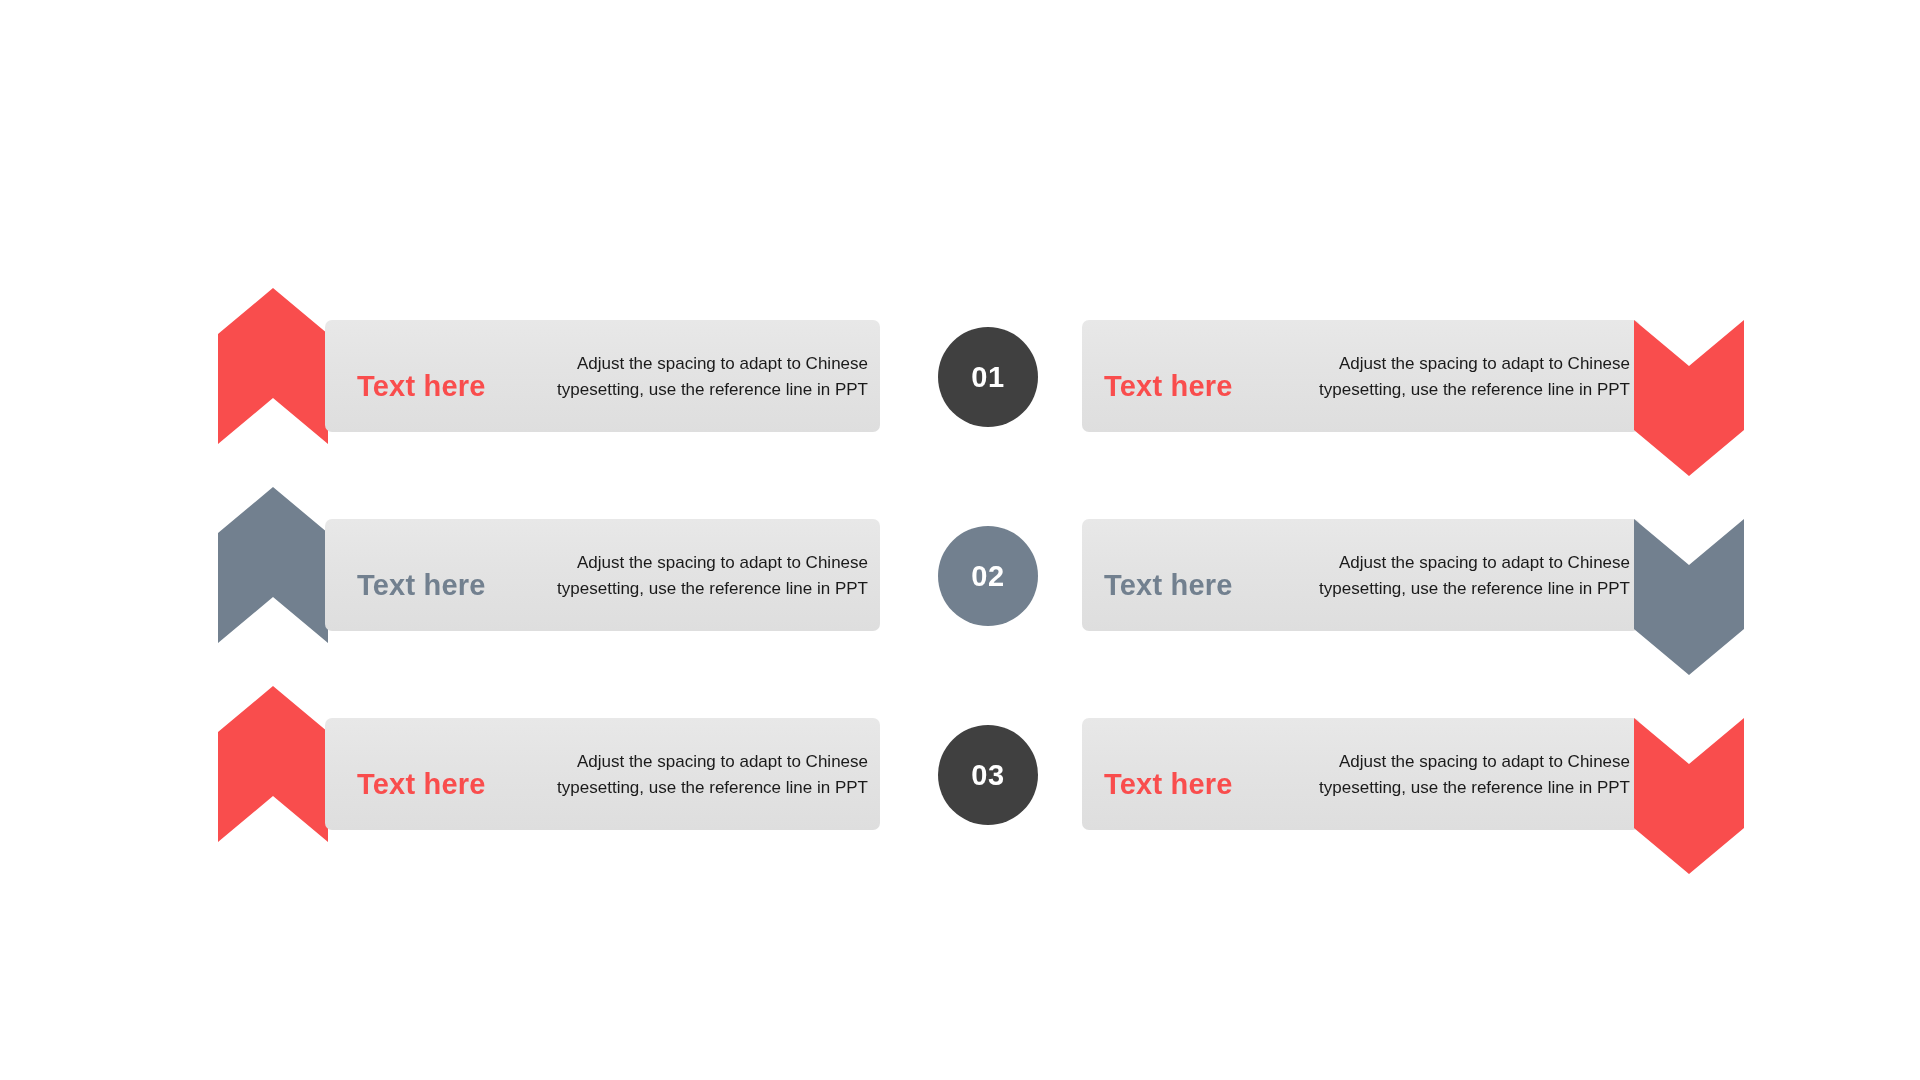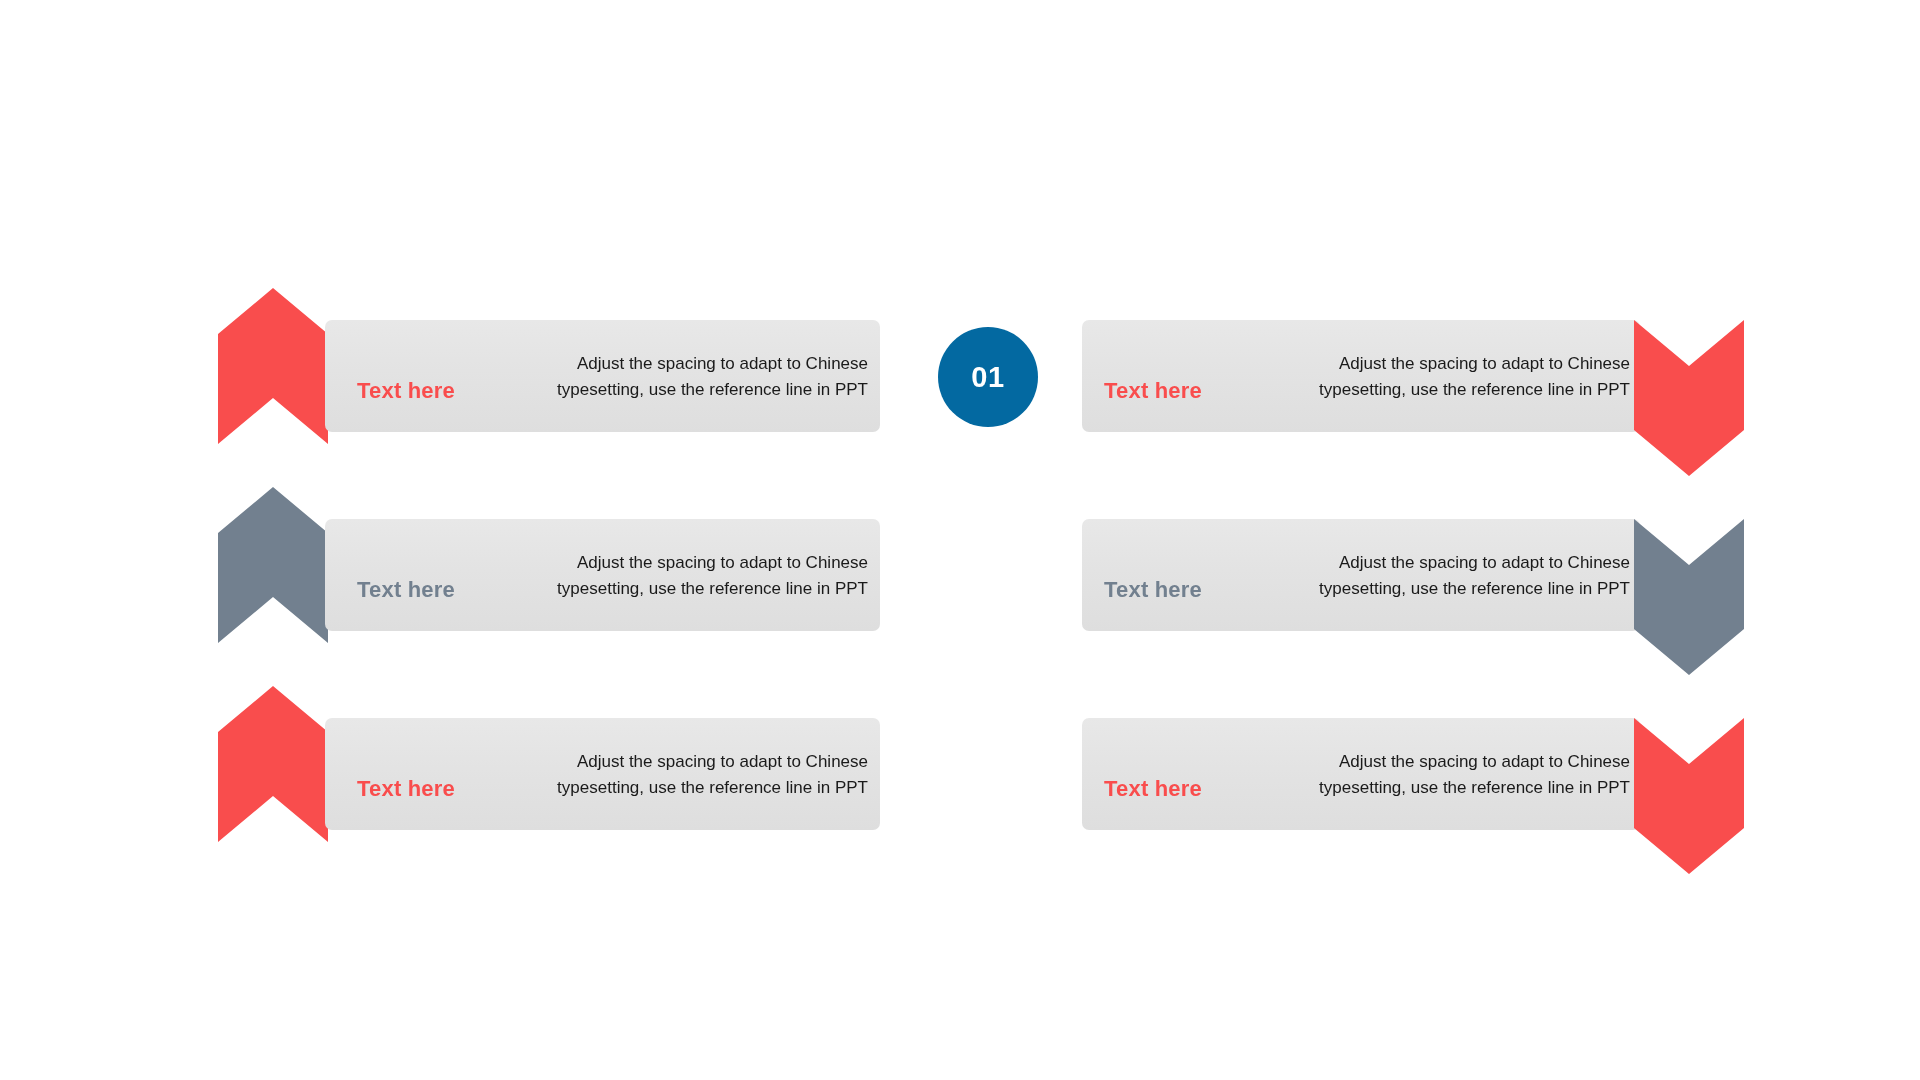--- a/index.html
+++ b/index.html
@@ -89,25 +89,24 @@
     position: absolute;
     top: 0;
     left: 0;
     right: 0;
     bottom: 0;
     display: flex;
     align-items: center;
   }
 
   .heading {
-    font-size: 22px;
+    font-size: 29px;
     font-weight: bold;
     letter-spacing: 0.2px;
     white-space: nowrap;
-    margin-top: 8px;
   }
 
   .body-text {
     font-size: 17px;
     color: #1a1a1a;
     line-height: 1.52;
     text-align: right;
     white-space: pre-line;
   }
 
@@ -132,21 +131,21 @@
     justify-content: center;
     color: #ffffff;
     font-size: 29px;
     font-weight: bold;
     letter-spacing: 0.5px;
   }
 
   
   .c-red   { color: #f94d4d; }
   .c-gray  { color: #72808f; }
-  .bg-red  { background: #0369a1; }
+  .bg-red  { background: #404040; }
   .bg-gray { background: #72808f; }
 </style>
 </head>
 <body>
 
 <div id="slide">
 
   <div class="row" style="top:288px;">
 
     <div class="left-group">
@@ -195,20 +194,23 @@
       </div>
       <div class="panel">
         <div class="panel-inner">
           <div class="heading c-gray">Text here</div>
           <div class="body-text">Adjust the spacing to adapt to Chinese
 typesetting, use the reference line in PPT</div>
         </div>
       </div>
     </div>
 
+    <div class="badge bg-gray">
+      <span>02</span>
+    </div>
 
     <div class="right-group">
       <div class="panel">
         <div class="panel-inner">
           <div class="heading c-gray">Text here</div>
           <div class="body-text">Adjust the spacing to adapt to Chinese
 typesetting, use the reference line in PPT</div>
         </div>
       </div>
       <div class="chev-right">
@@ -230,20 +232,23 @@
       </div>
       <div class="panel">
         <div class="panel-inner">
           <div class="heading c-red">Text here</div>
           <div class="body-text">Adjust the spacing to adapt to Chinese
 typesetting, use the reference line in PPT</div>
         </div>
       </div>
     </div>
 
+    <div class="badge bg-red">
+      <span>03</span>
+    </div>
 
     <div class="right-group">
       <div class="panel">
         <div class="panel-inner">
           <div class="heading c-red">Text here</div>
           <div class="body-text">Adjust the spacing to adapt to Chinese
 typesetting, use the reference line in PPT</div>
         </div>
       </div>
       <div class="chev-right">

